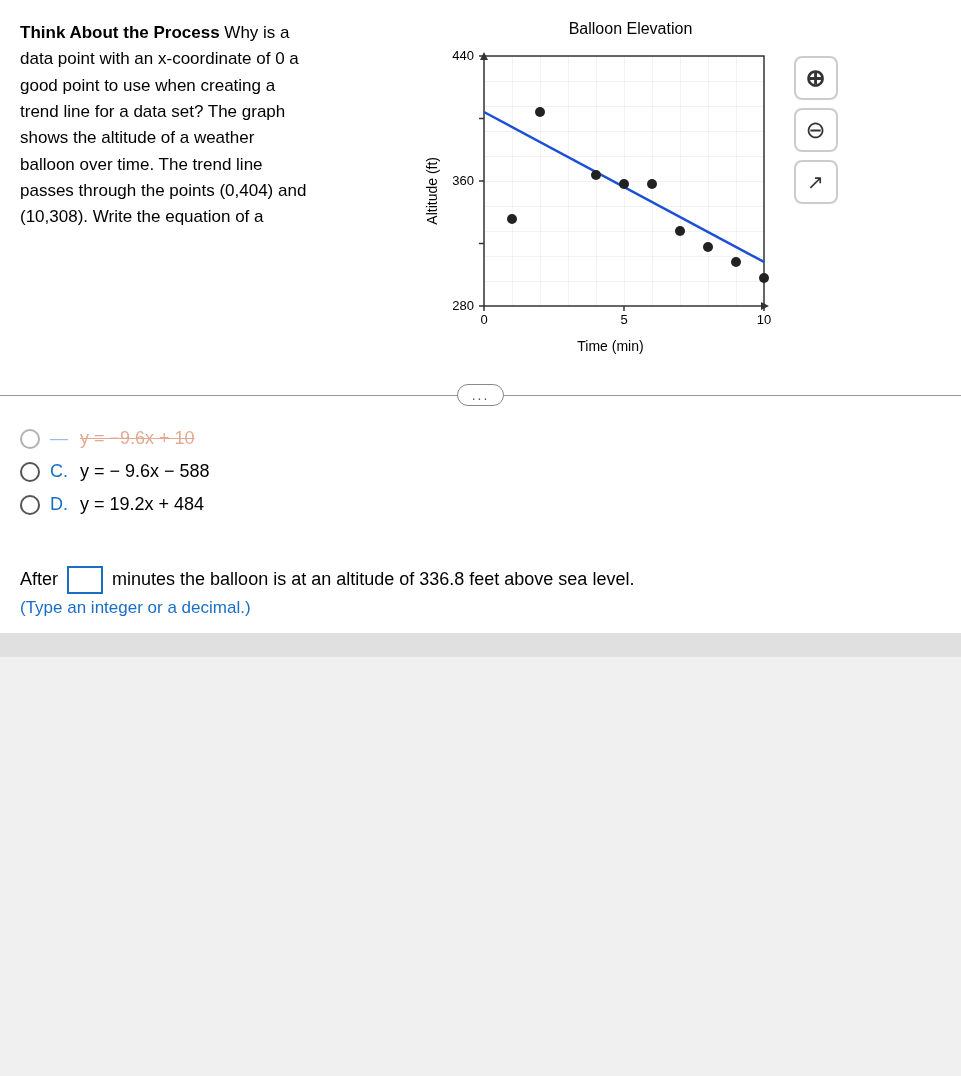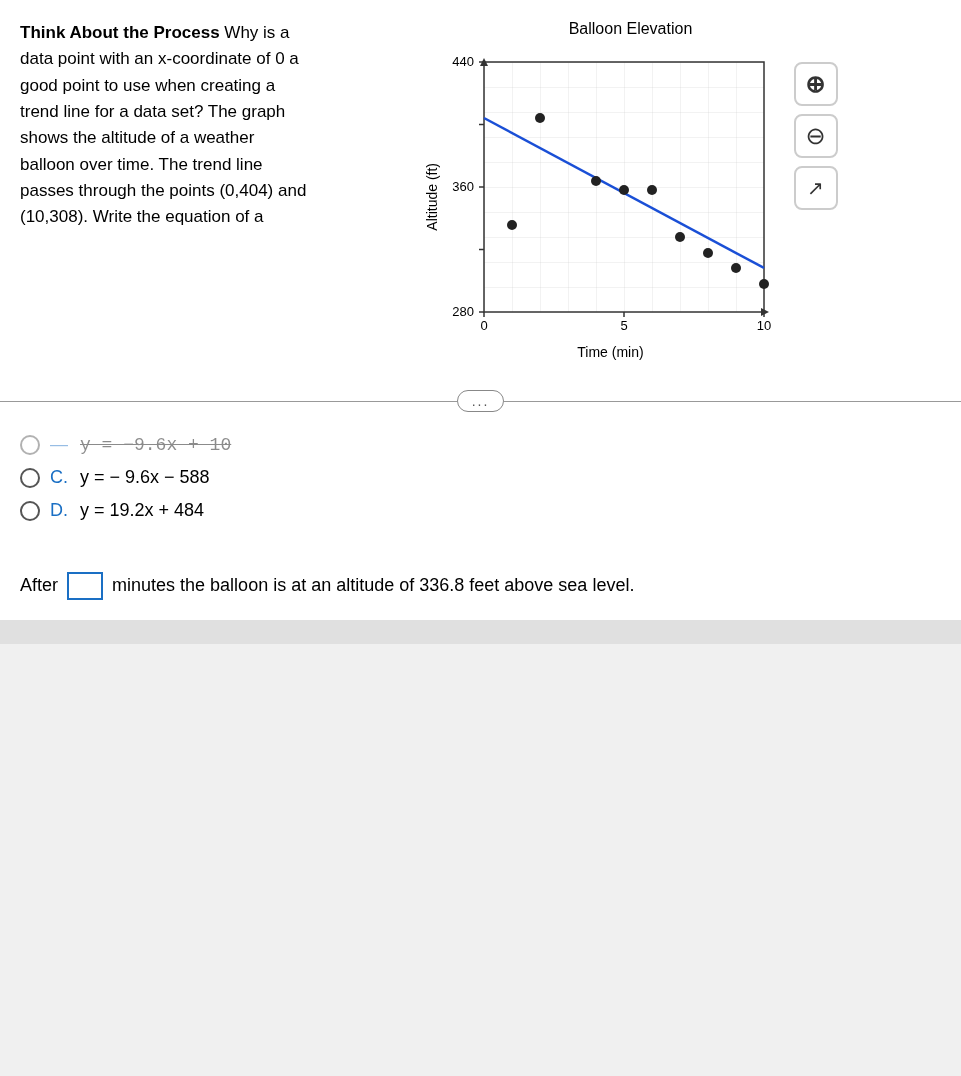--- a/index.html
+++ b/index.html
@@ -34,21 +34,21 @@
       display: flex;
       flex-direction: column;
       align-items: center;
       padding-top: 0;
       position: relative;
     }
     .chart-title {
       font-size: 16px;
       font-weight: normal;
       text-align: center;
-      margin-bottom: 14px;
+      margin-bottom: 8px;
     }
     .chart-with-icons {
       display: flex;
       flex-direction: row;
       align-items: flex-start;
       gap: 10px;
     }
     .icons-column {
       display: flex;
       flex-direction: column;
@@ -128,21 +128,21 @@
       border: 2px solid #555;
       border-radius: 50%;
       display: inline-block;
       flex-shrink: 0;
     }
     .answer-option.faded {
       opacity: 0.45;
     }
     .after-section {
       background: #fff;
-      padding: 18px 20px 20px 20px;
+      padding: 18px 20px 12px 20px;
       font-size: 18px;
       color: #000;
       line-height: 1.6;
     }
     .input-box {
       display: inline-block;
       width: 36px;
       height: 28px;
       border: 2px solid #1a6fc4;
       vertical-align: middle;
@@ -255,21 +255,21 @@
   <div class="divider-line"></div>
   <div class="divider-dots">...</div>
   <div class="divider-line"></div>
 </div>
 
 <div class="answers-section">
 
   <div class="answer-option faded">
     <span class="radio-circle"></span>
     <span class="letter">—</span>
-    <span style="text-decoration: line-through; color:#000000;font-family:Liberation Mono, monospace;">y = −9.6x + 10</span>
+    <span style="text-decoration: line-through; color:#c2410c;">y = −9.6x + 10</span>
   </div>
 
   <div class="answer-option">
     <span class="radio-circle"></span>
     <span class="letter">C.</span>
     <span>y = − 9.6x − 588</span>
   </div>
 
   <div class="answer-option">
     <span class="radio-circle"></span>
@@ -277,15 +277,16 @@
     <span>y = 19.2x + 484</span>
   </div>
 </div>
 
 <div class="after-section">
   <p>
     <span>After</span>
     <span class="input-box"></span>
     <span>minutes the balloon is at an altitude of 336.8 feet above sea level.</span>
   </p>
+  <p class="hint-text">(Type an integer or a decimal.)</p>
 </div>
 
 <div class="bottom-bar"></div>
 
 </body></html>

